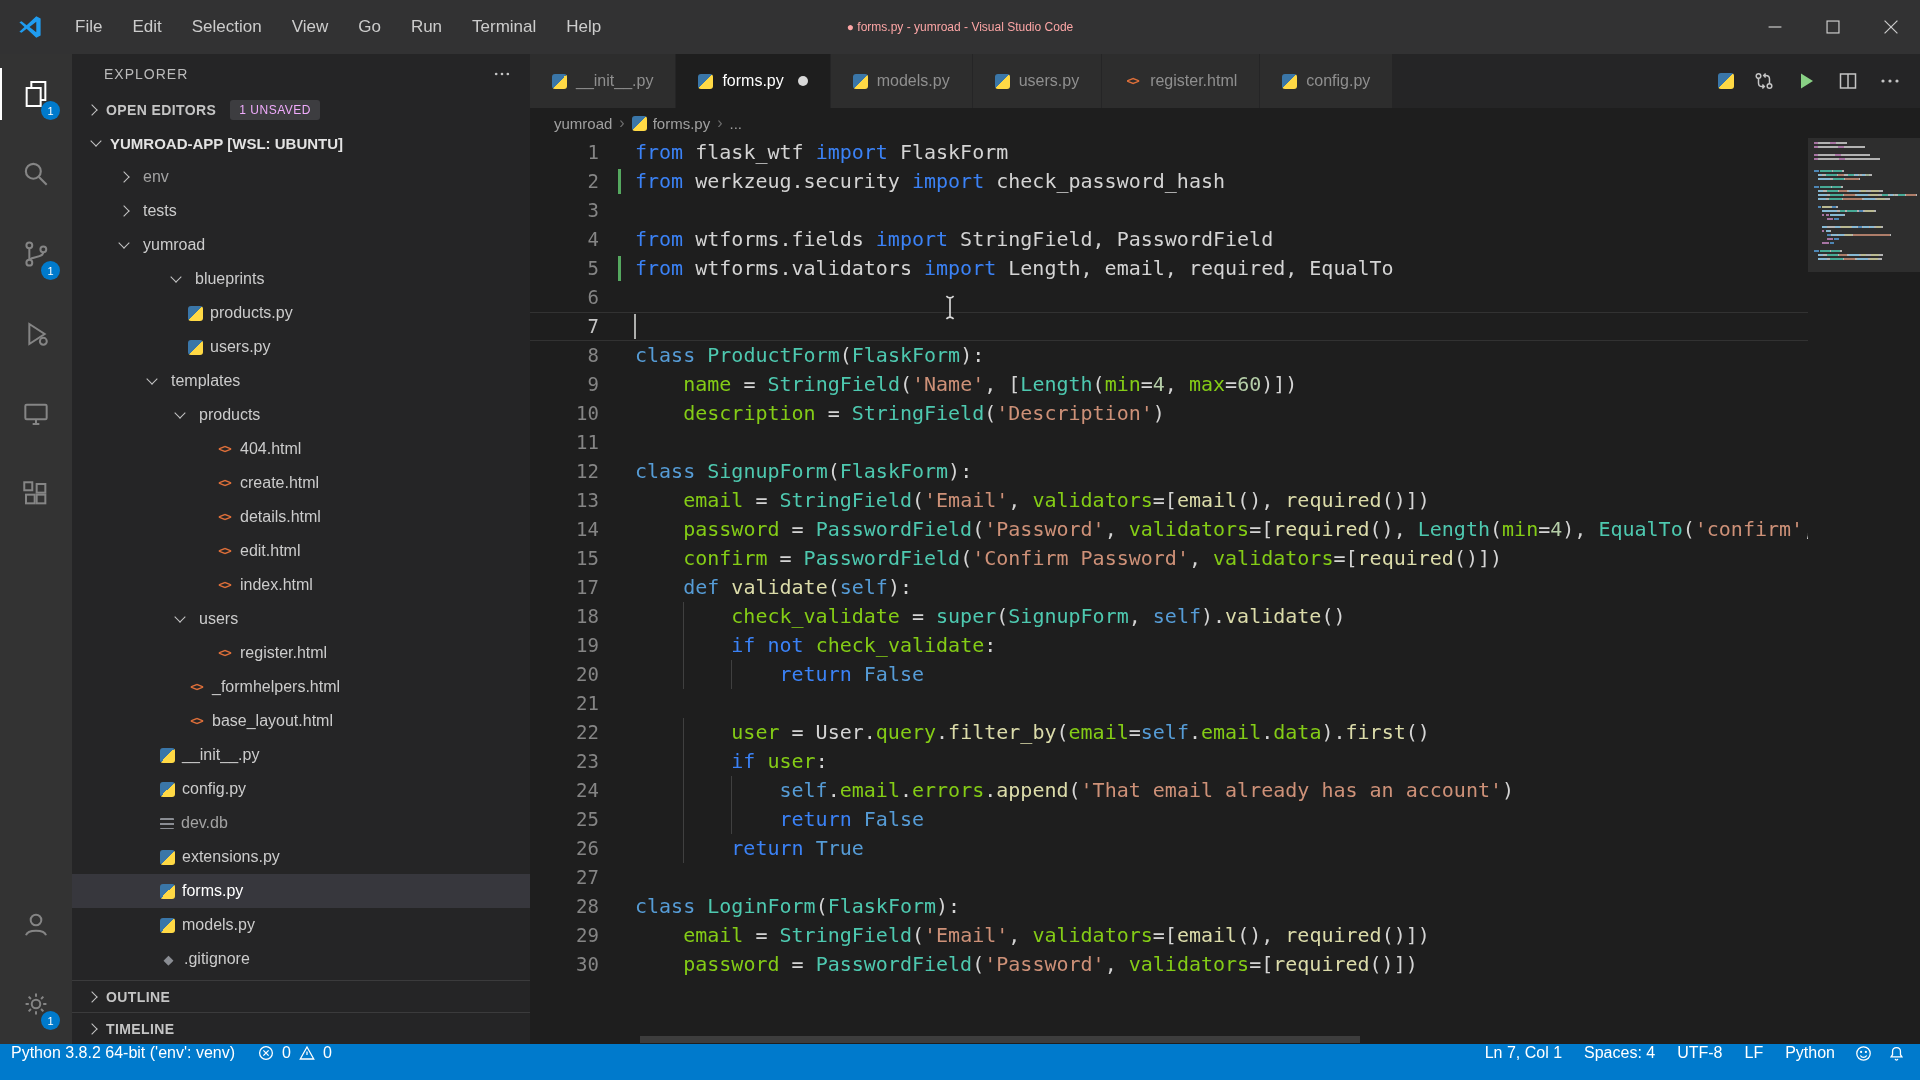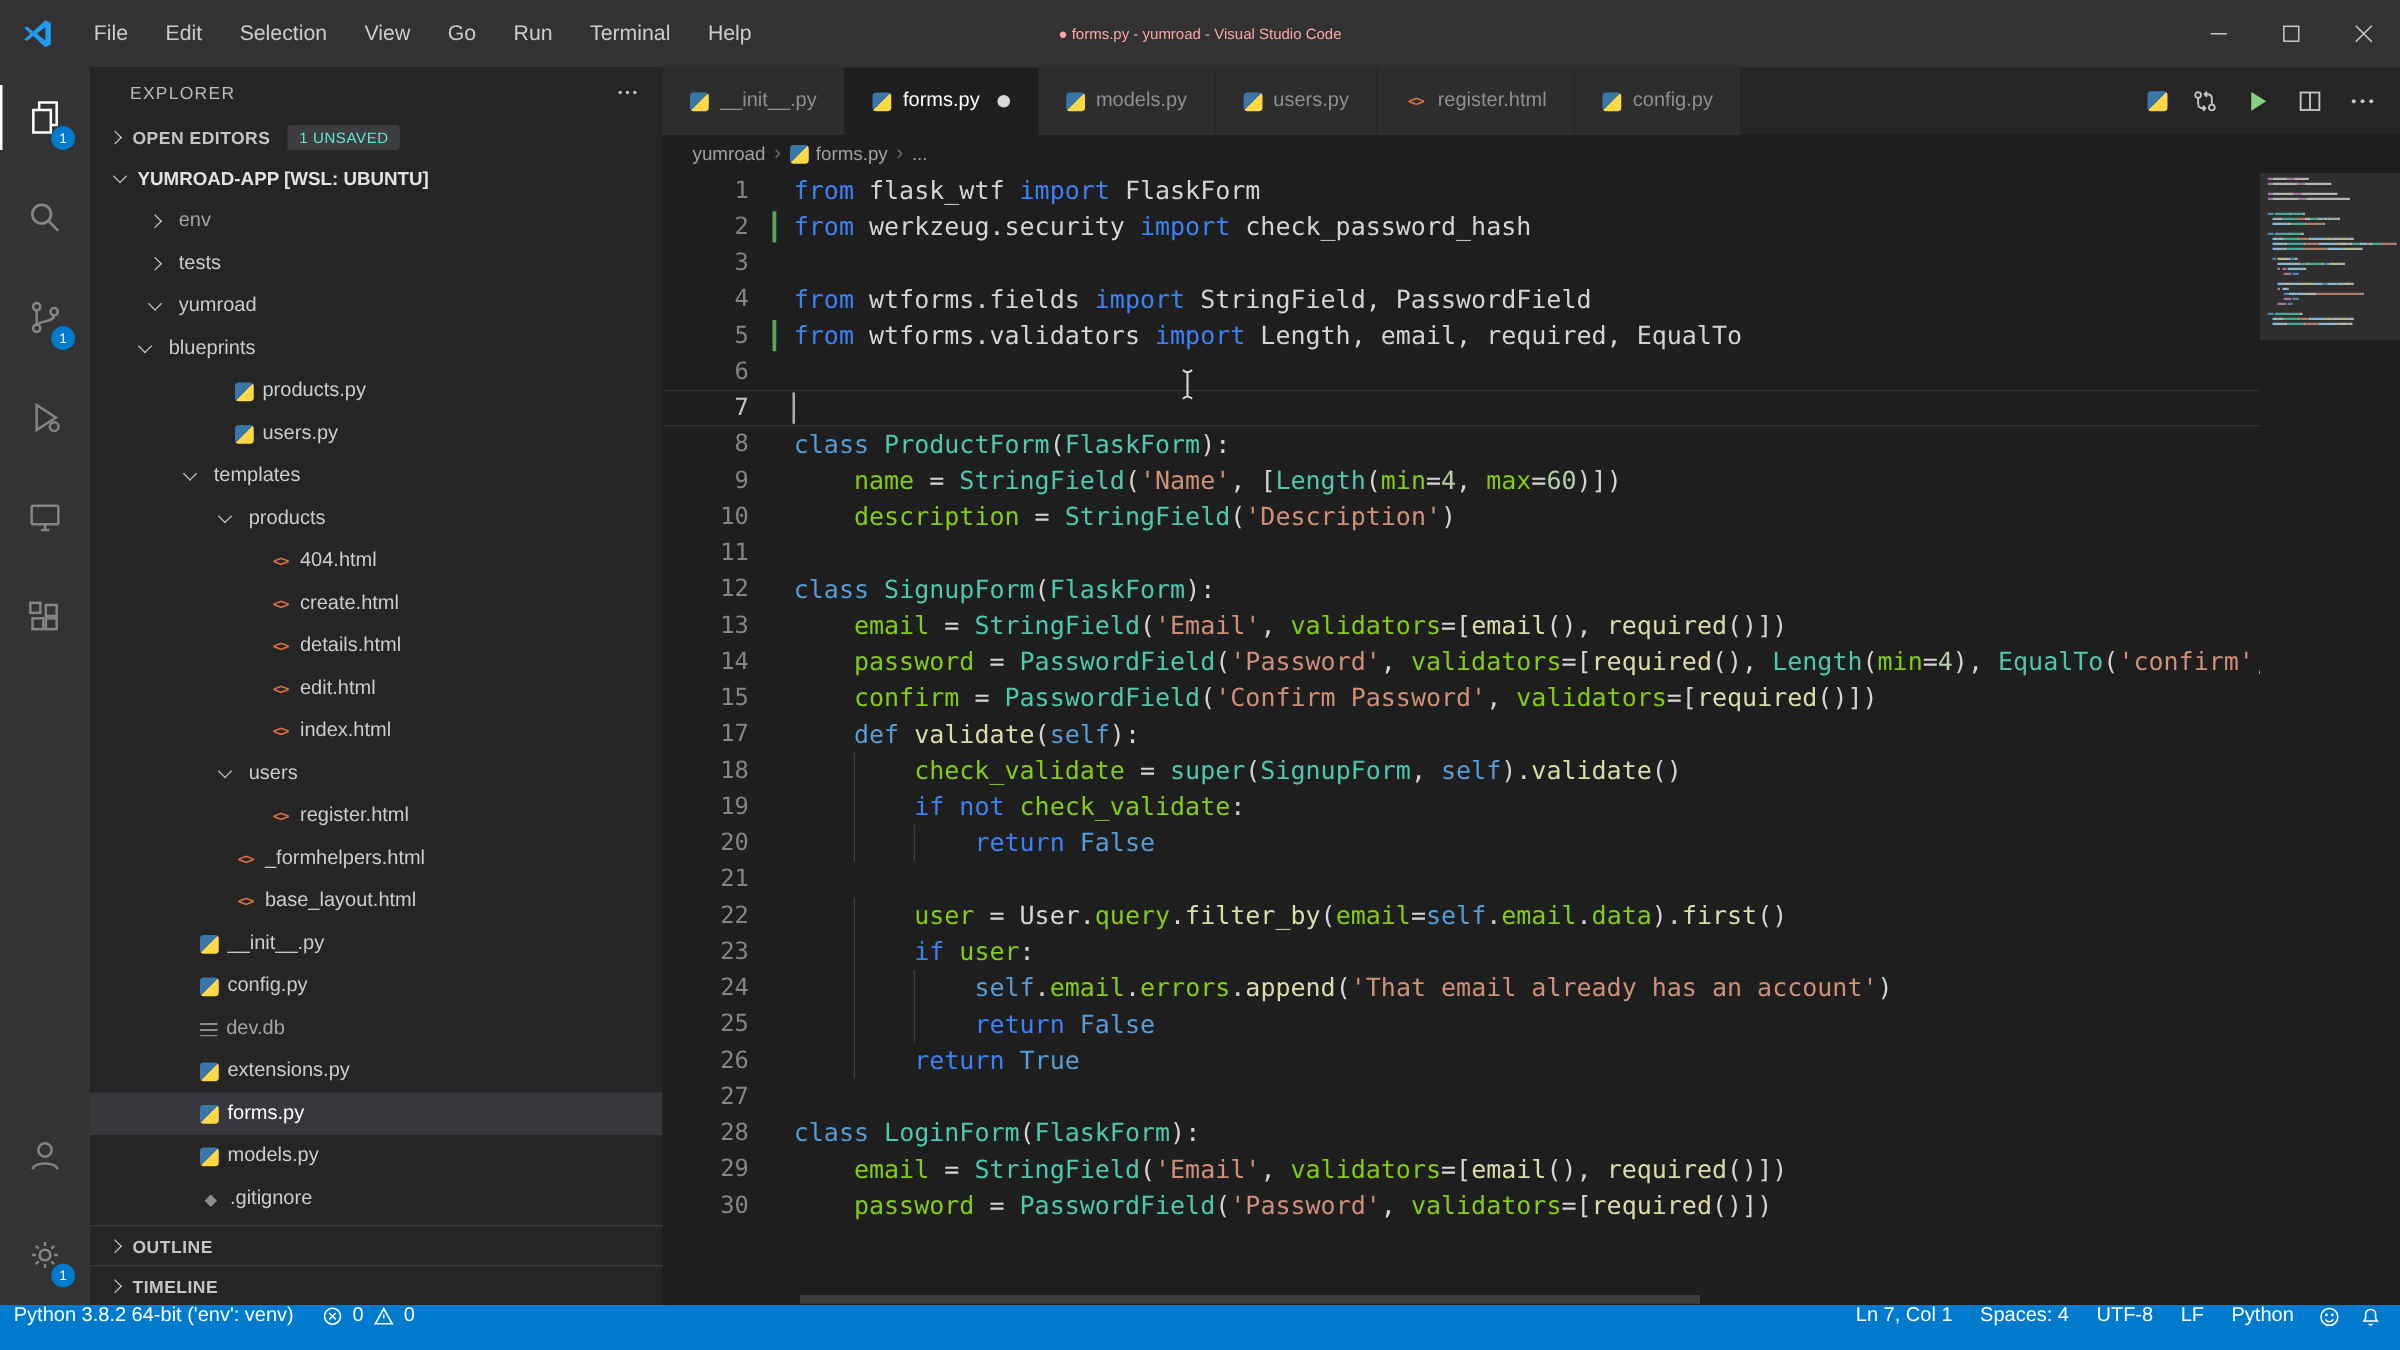--- a/index.html
+++ b/index.html
@@ -27,21 +27,21 @@
   .ab-badge { position:absolute; right:12px; bottom:14px; min-width:19px; height:19px; border-radius:10px;
               background:#007acc; color:#fff; font-size:11px; display:flex; align-items:center; justify-content:center; padding:0 4px; }
   .ab-bottom { margin-top:auto; }
 
   
   .sidebar { width:458px; background:#252526; display:flex; flex-direction:column; position:relative; }
   .sb-header { height:40px; display:flex; align-items:center; padding:0 18px 0 32px; font-size:14px; letter-spacing:1px; color:#bbbbbb; }
   .sb-header .sb-more { margin-left:auto; color:#c5c5c5; }
   .sb-section { height:32px; display:flex; align-items:center; padding:0 10px 0 16px; font-size:14px; font-weight:bold; color:#c5c5c5; letter-spacing:0.4px; }
   .sb-section.bordered { border-top:1px solid rgba(128,128,128,0.25); }
-  .unsaved-badge { margin-left:14px; background:#3d3d40; color:#5eead4; font-size:12px; font-weight:normal; padding:3px 9px; border-radius:3px; letter-spacing:0.5px; }
+  .unsaved-badge { margin-left:14px; background:#3d3d40; color:#f0abfc; font-size:12px; font-weight:normal; padding:3px 9px; border-radius:3px; letter-spacing:0.5px; }
   .sb-root { height:34px; display:flex; align-items:center; padding-left:20px; font-size:15px; font-weight:bold; color:#e3e3e3; }
   .tree { flex:1; overflow:hidden; }
   .tree-row { height:34px; display:flex; align-items:center; font-size:16px; color:#cccccc; cursor:default; white-space:nowrap; }
   .tree-row.selected { background:#37373d; color:#ffffff; }
   .tree-row.dim .tree-label { color:#a3a3a3; }
   .tree-label { margin-left:7px; }
   .sb-bottom { position:absolute; left:0; right:0; bottom:0; }
   .chev { width:8px; height:8px; border-right:1.6px solid #c5c5c5; border-bottom:1.6px solid #c5c5c5; display:inline-block; flex:none; }
   .chev.right { transform:rotate(-45deg); }
   .chev.down { transform:rotate(45deg); margin-top:-4px; }
@@ -217,21 +217,21 @@
             <span class="tree-label">env</span>
           </div>
           <div class="tree-row" style="padding-left: 48px;">
             <span class="chev right" style="margin-right: 8px;"></span>
             <span class="tree-label">tests</span>
           </div>
           <div class="tree-row" style="padding-left: 48px;">
             <span class="chev down" style="margin-right: 8px;"></span>
             <span class="tree-label">yumroad</span>
           </div>
-          <div class="tree-row" style="padding-left: 40px;">
+          <div class="tree-row" style="padding-left: 100px;">
             <span class="chev down" style="margin-right: 8px;"></span>
             <span class="tree-label">blueprints</span>
           </div>
           <div class="tree-row" style="padding-left: 116px;">
             <span class="fi py"></span>
             <span class="tree-label">products.py</span>
           </div>
           <div class="tree-row" style="padding-left: 116px;">
             <span class="fi py"></span>
             <span class="tree-label">users.py</span>

